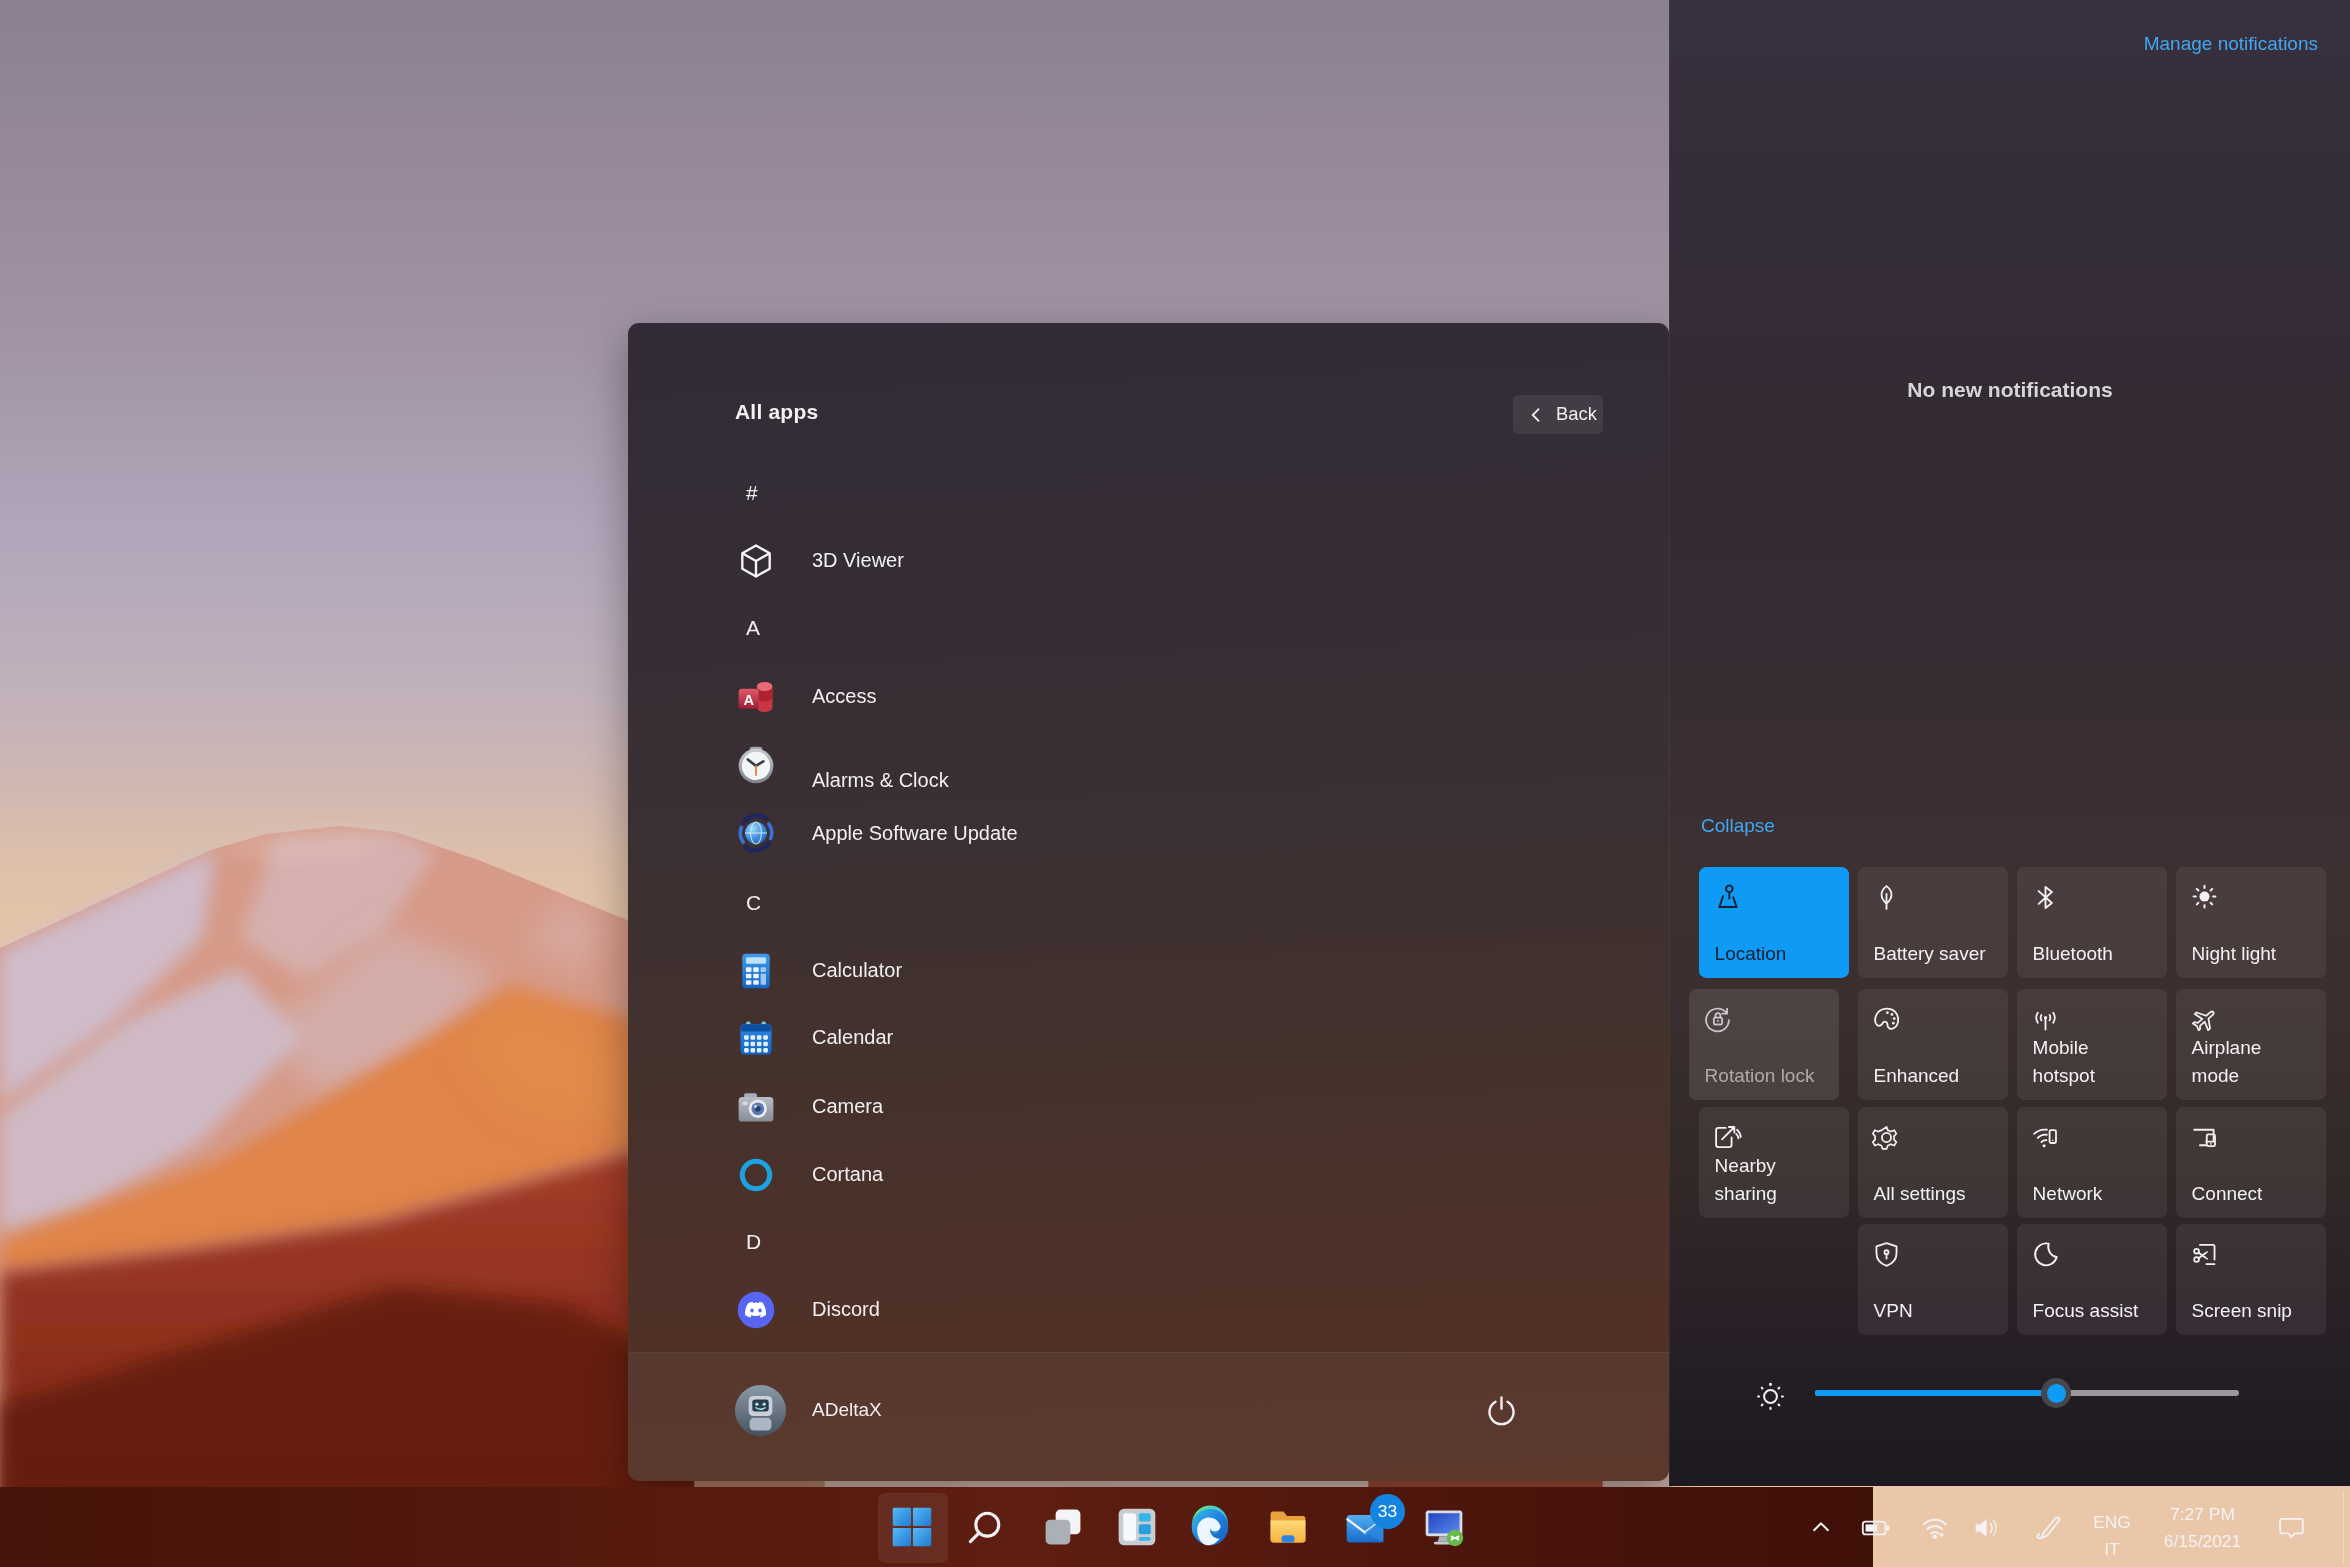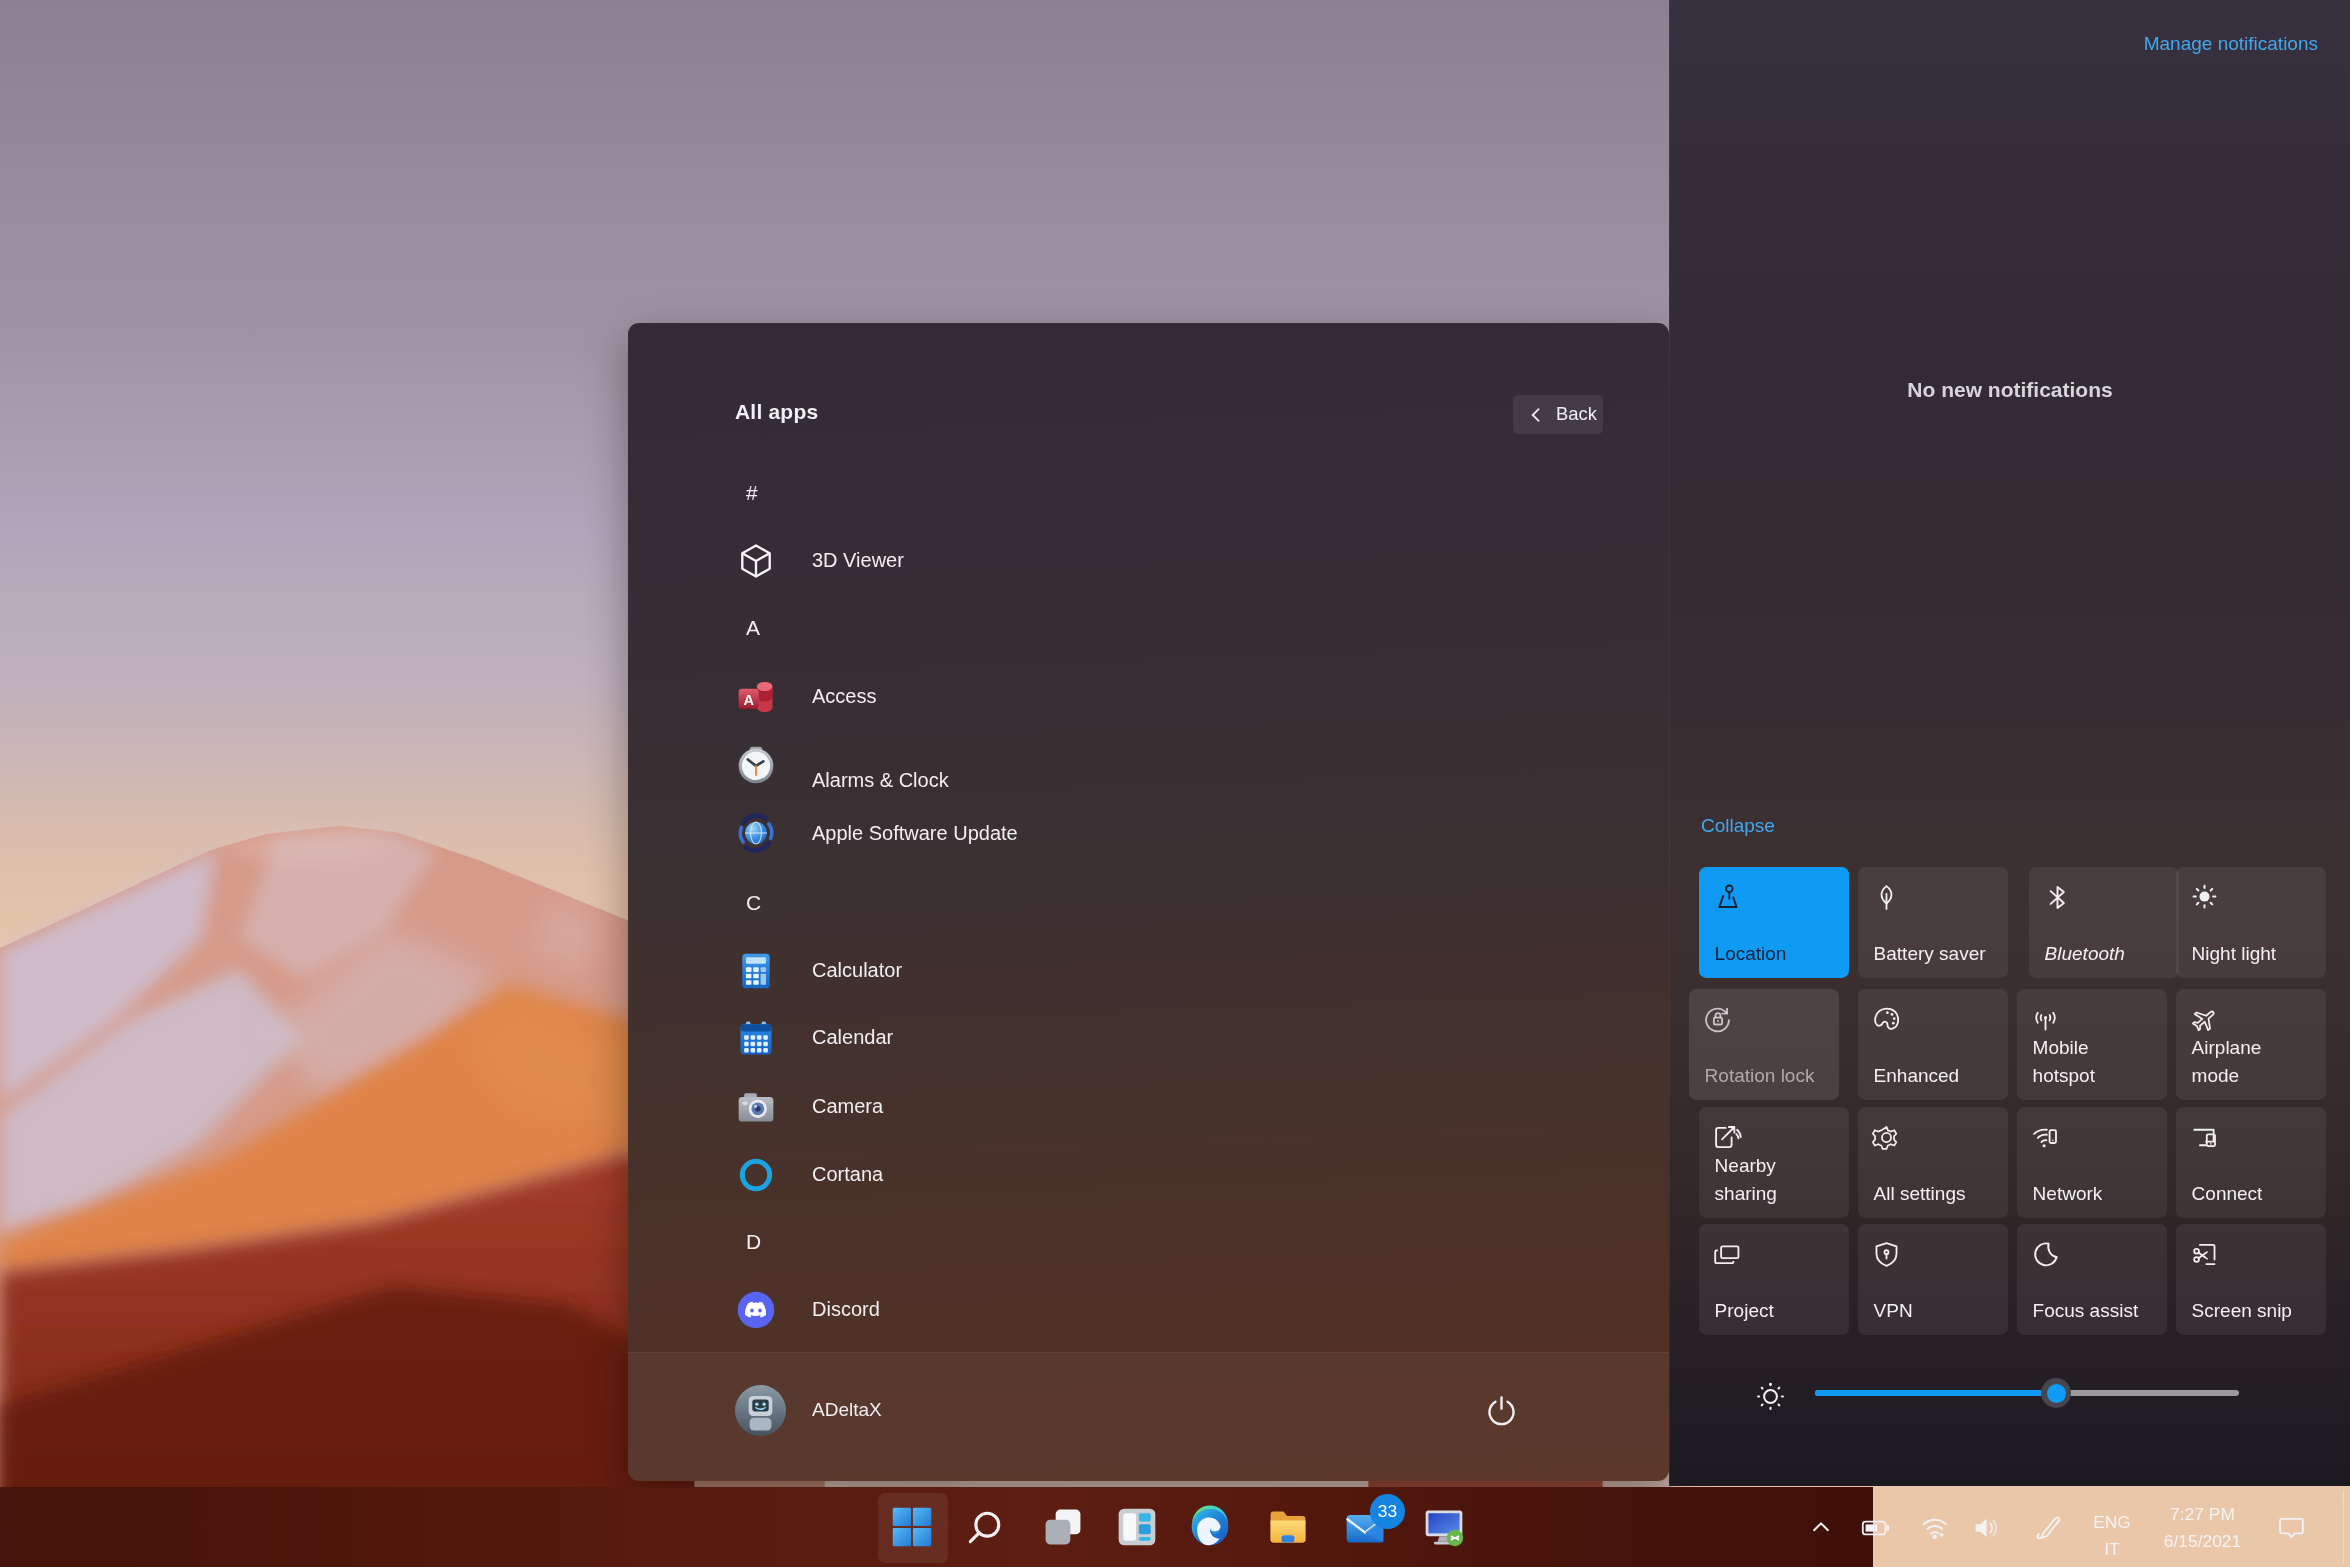--- a/index.html
+++ b/index.html
@@ -319,21 +319,21 @@
     </div>
     <div class="tile" style="left:188px; top:867px;">
       <div class="ticon"><svg width="31" height="31" viewBox="0 0 34 34">
             <g fill="none" stroke="#f2f0f3" stroke-width="2" stroke-linecap="round">
               <path d="M17 4.5 C10.5 9.5 9 17 17 23.5 C25 17 23.5 9.5 17 4.5 Z"></path>
               <line x1="17" y1="13" x2="17" y2="29.5"></line>
             </g>
           </svg></div>
       <div class="tlabel">Battery saver</div>
     </div>
-    <div class="tile" style="left:359px; top:867px;font-style:italic;">
+    <div class="tile" style="left:347px; top:867px;">
       <div class="ticon"><svg width="31" height="31" viewBox="0 0 34 34">
             <path d="M9.5 10 L24 23 L17 28.5 L17 5.5 L24 11 L9.5 24" fill="none" stroke="#f2f0f3" stroke-width="2.1" stroke-linejoin="round" stroke-linecap="round"></path>
           </svg></div>
       <div class="tlabel">Bluetooth</div>
     </div>
     <div class="tile" style="left:506px; top:867px;">
       <div class="ticon"><svg width="31" height="31" viewBox="0 0 34 34">
             <circle cx="17" cy="16" r="5.5" fill="#f2f0f3"></circle>
             <g stroke="#f2f0f3" stroke-width="2.2" stroke-linecap="round">
               <line x1="17" y1="4" x2="17" y2="6.5"></line>
@@ -431,29 +431,20 @@
             <g fill="none" stroke="#f2f0f3" stroke-width="2" stroke-linejoin="round">
               <path d="M5 8.5 h22 v13 h-9"></path>
               <path d="M12 25.5 h6" stroke-linecap="round"></path>
               <rect x="19.5" y="13.5" width="9" height="13" rx="1.5"></rect>
               <circle cx="24" cy="24" r="0.9" fill="#f2f0f3" stroke="none"></circle>
             </g>
           </svg></div>
       <div class="tlabel">Connect</div>
     </div>
 
-    <div class="tile" style="left:29px; top:1224px;">
-      <div class="ticon"><svg width="31" height="31" viewBox="0 0 34 34">
-            <g fill="none" stroke="#f2f0f3" stroke-width="2" stroke-linejoin="round">
-              <rect x="10" y="8" width="19" height="13" rx="1.5"></rect>
-              <path d="M6.5 12.5 h-1.5 a1.5 1.5 0 0 0 -1.5 1.5 v11 a1.5 1.5 0 0 0 1.5 1.5 h17 a1.5 1.5 0 0 0 1.5 -1.5 v-1"></path>
-            </g>
-          </svg></div>
-      <div class="tlabel">Project</div>
-    </div>
     <div class="tile" style="left:188px; top:1224px;">
       <div class="ticon"><svg width="31" height="31" viewBox="0 0 34 34">
             <g fill="none" stroke="#f2f0f3" stroke-width="2" stroke-linejoin="round">
               <path d="M17 4.5 L28 8 v7.5 c0 7 -4.5 11.5 -11 14 c-6.5 -2.5 -11 -7 -11 -14 V8 Z"></path>
               <circle cx="17" cy="14.5" r="2.2"></circle>
               <line x1="17" y1="16.7" x2="17" y2="21.5" stroke-linecap="round"></line>
             </g>
           </svg></div>
       <div class="tlabel">VPN</div>
     </div>

